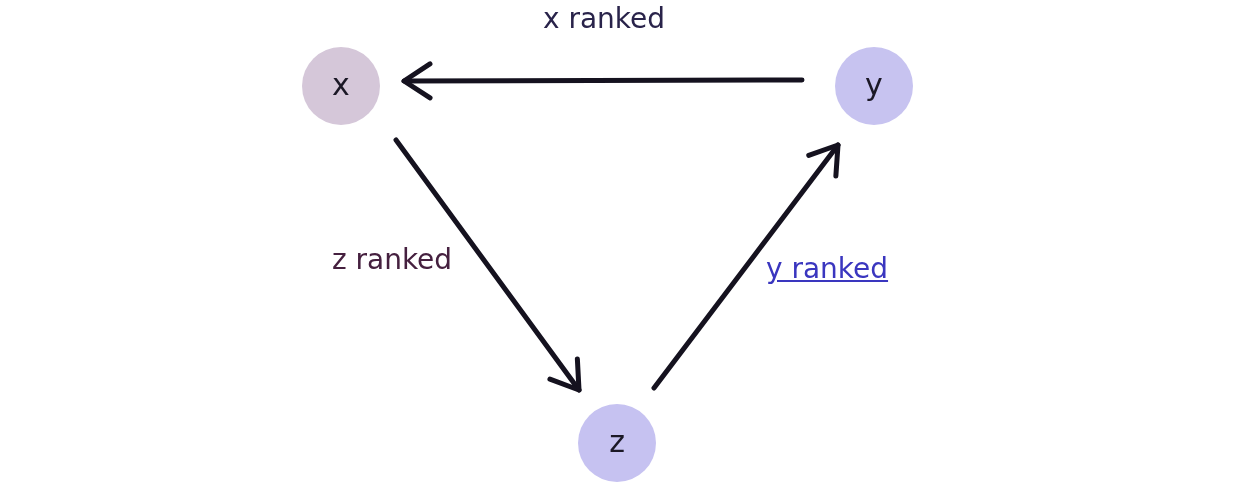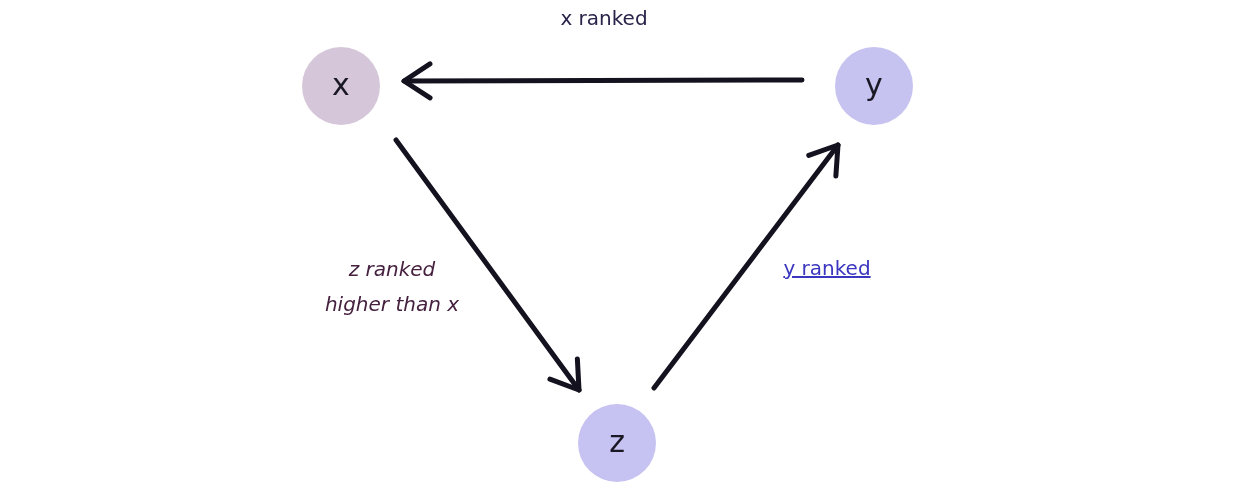--- a/index.html
+++ b/index.html
@@ -35,26 +35,26 @@
     line-height: 1;
     transform: translateY(-1px);
   }
   .node-x { left: 302px; top: 47px; }
   .node-y { left: 835px; top: 47px; }
   .node-z { left: 578px; top: 404px; }
   .edge-label {
     position: absolute;
     width: 240px;
     text-align: center;
-    font-size: 20px;
+    font-size: 28px;
     line-height: 35px;
     white-space: nowrap;
   }
   .edge-label-top   { left: 484px; top: 1px;   }
-  .edge-label-left  { left: 272px; top: 252px; font-style: italic; }
+  .edge-label-left  { left: 272px; top: 242px; }
   .edge-label-right { left: 707px; top: 251px; }
 </style>
 </head>
 <body>
 
 <div class="canvas">
 
   <svg class="arrow-layer" viewBox="0 0 1242 492" xmlns="http://www.w3.org/2000/svg">
     <defs>
       <marker id="open-arrowhead" markerUnits="userSpaceOnUse" markerWidth="60" markerHeight="60" refX="30" refY="30" orient="auto" overflow="visible">
@@ -80,20 +80,19 @@
   <div class="node node-z" style="background-color: rgb(198, 194, 241);">
     <span class="node-label" style="color: rgb(27, 24, 38);">z</span>
   </div>
 
   <div class="edge-label edge-label-top" style="color: rgb(41, 35, 74);">
     <div>x ranked</div>
   </div>
 
   <div class="edge-label edge-label-left" style="color: rgb(69, 32, 63);">
     <div>z ranked</div>
-    <div>higher than x</div>
   </div>
 
   <div class="edge-label edge-label-right" style="color: rgb(58, 54, 191); text-decoration: underline;">
     <div>y ranked</div>
   </div>
 
 </div>
 
 </body></html>

